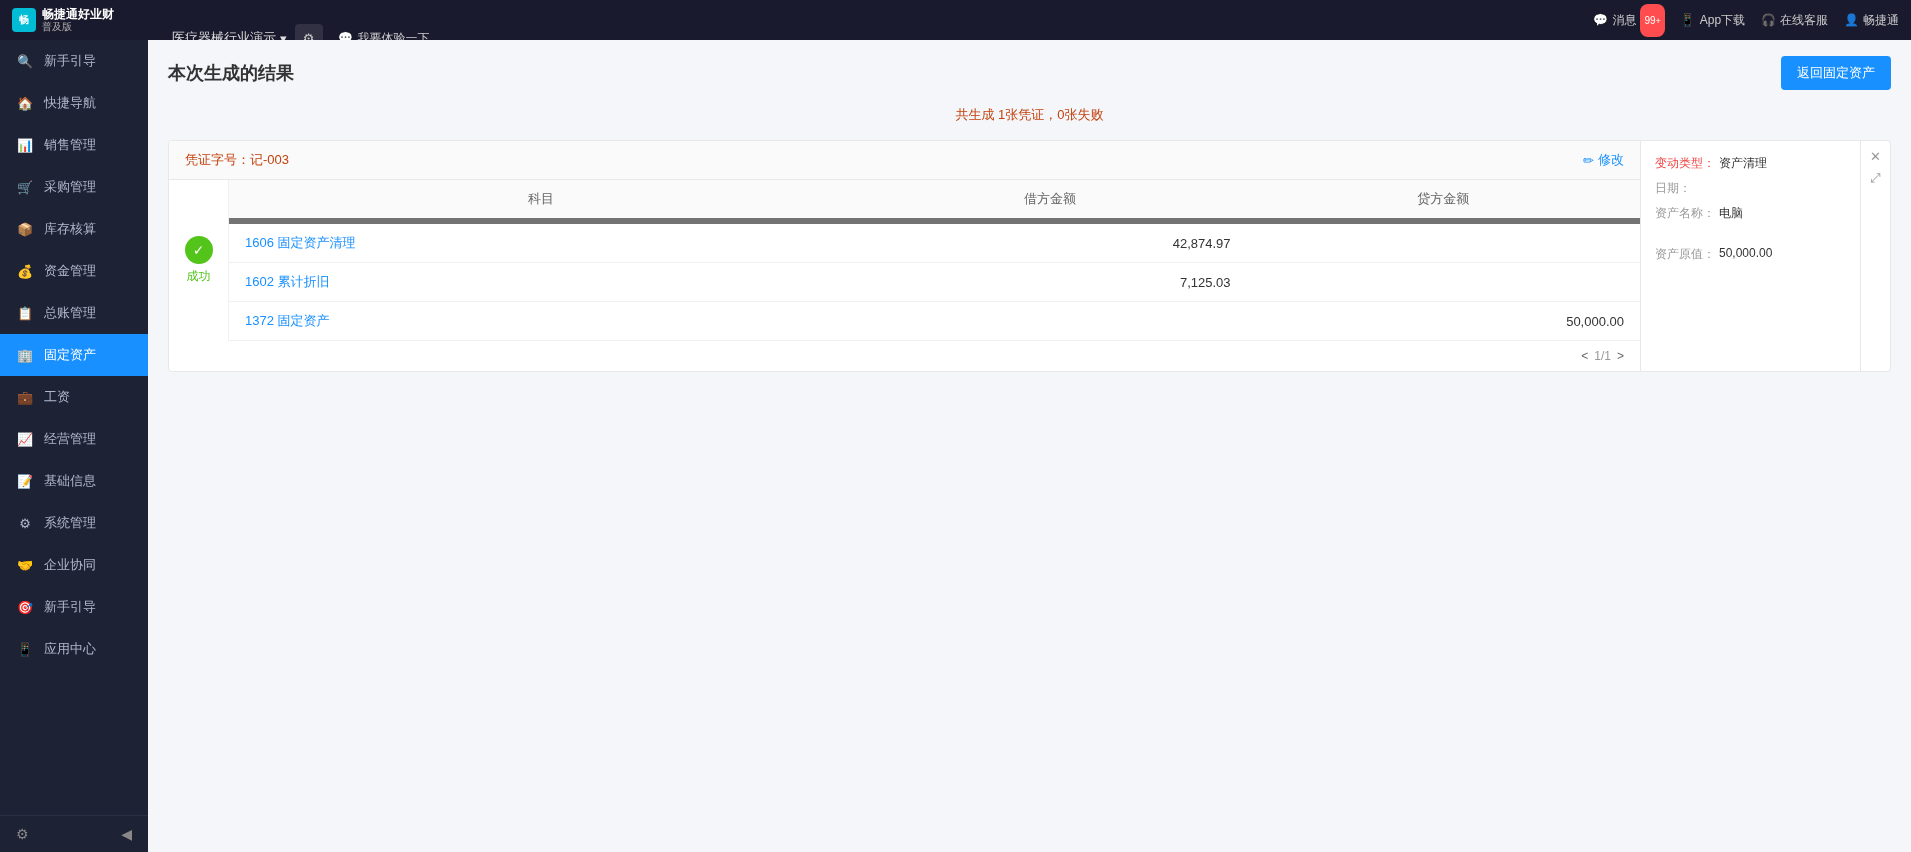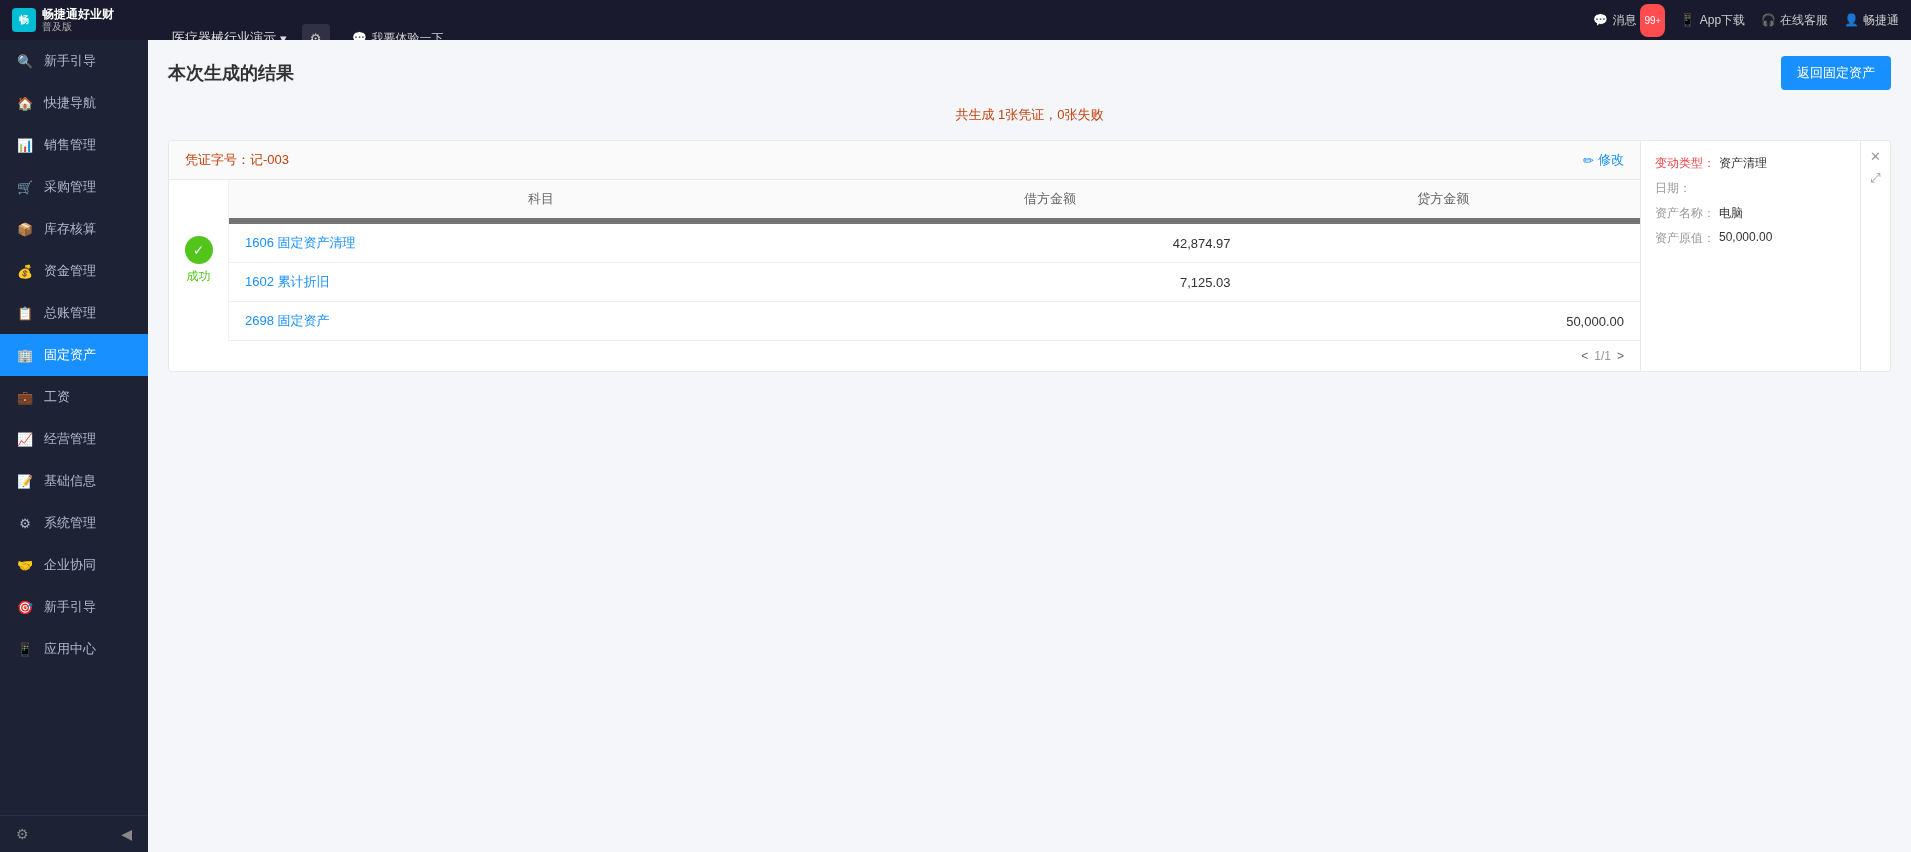--- a/index.html
+++ b/index.html
@@ -31,21 +31,21 @@
       font-size: 10px; font-weight: bold; color: #fff;
     }
     .logo-text { display: flex; flex-direction: column; line-height: 1.2; }
     .logo-text .main-name { font-size: 12px; font-weight: bold; }
     .logo-text .sub-name { font-size: 10px; color: #aaa; }
 
     .header-center {
       flex: 1;
       display: flex;
       align-items: center;
-      gap: 15px;
+      gap: 8px;
       padding-left: 20px;
       margin-top: 36px;
     }
     .company-selector {
       display: flex; align-items: center; gap: 4px;
       color: #ddd; font-size: 13px; cursor: pointer;
     }
     .gear-btn {
       width: 28px; height: 28px; border-radius: 4px;
       background: rgba(255,255,255,0.1);
@@ -415,21 +415,21 @@
       <td class="subject-cell">1606 固定资产清理</td>
       <td class="amount-cell">42,874.97</td>
       <td class="amount-cell"></td>
     </tr>
                   <tr>
       <td class="subject-cell">1602 累计折旧</td>
       <td class="amount-cell">7,125.03</td>
       <td class="amount-cell"></td>
     </tr>
                   <tr>
-      <td class="subject-cell">2698 固定资产</td>
+      <td class="subject-cell">1372 固定资产</td>
       <td class="amount-cell"></td>
       <td class="amount-cell">50,000.00</td>
     </tr>
                 </tbody>
             </table>
           </div>
 
           <div class="pagination-row">
             <span class="page-arrow">&lt;</span>
             <span>1/1</span>
@@ -439,21 +439,21 @@
 
         <div style="width:220px; background:#fff; border:1px solid #e8e8e8; border-left:none; border-radius:0; padding:14px; font-size:12px;">
           <div style="display:flex;margin-bottom:8px;gap:4px;">
             <span style="color:#ef4444;">变动类型：</span>
             <span style="color:#333;">资产清理</span>
           </div>
           <div style="display:flex;margin-bottom:8px;gap:4px;">
             <span style="color:#999;">日期：</span>
             <span style="color:#333;"></span>
           </div>
-          <div style="display:flex;margin-bottom:8px;gap:4px;">
+          <div style="display:flex;margin-bottom:24px;gap:4px;">
             <span style="color:#999;">资产名称：</span>
             <span style="color:#333;">电脑</span>
           </div>
           <div style="display:flex;margin-bottom:8px;gap:4px;">
             <span style="color:#999;">资产原值：</span>
             <span style="color:#333;">50,000.00</span>
           </div>
         </div>
 
         <div style="width:30px;display:flex;flex-direction:column;align-items:center;padding-top:8px;gap:6px;background:#fff;border:1px solid #e8e8e8;border-left:none;border-radius:0 4px 4px 0;">

